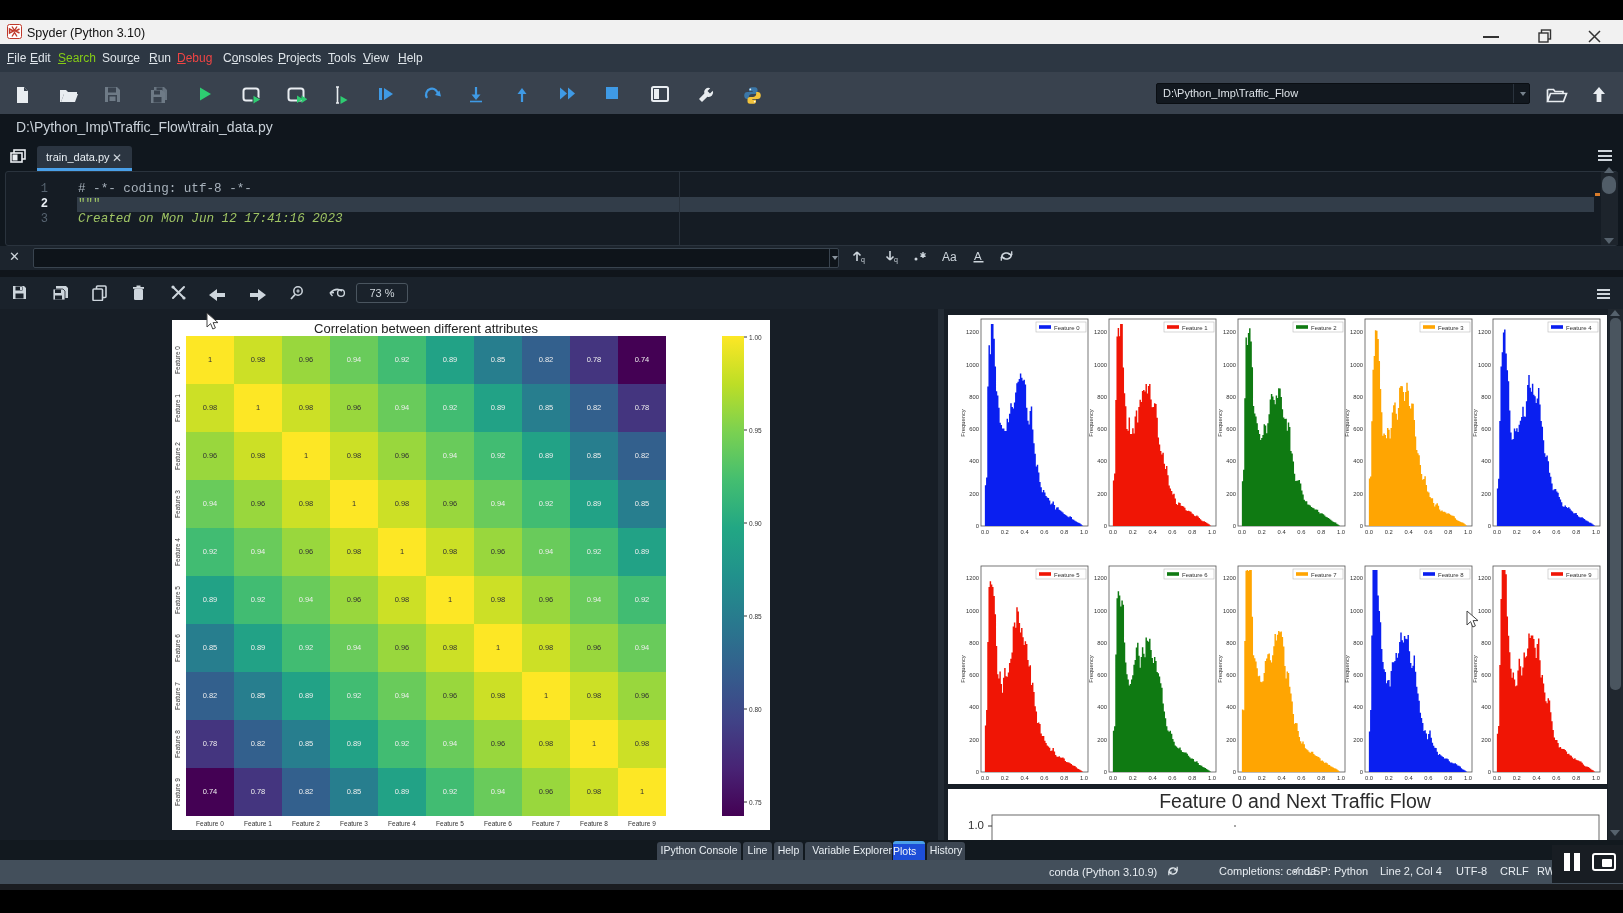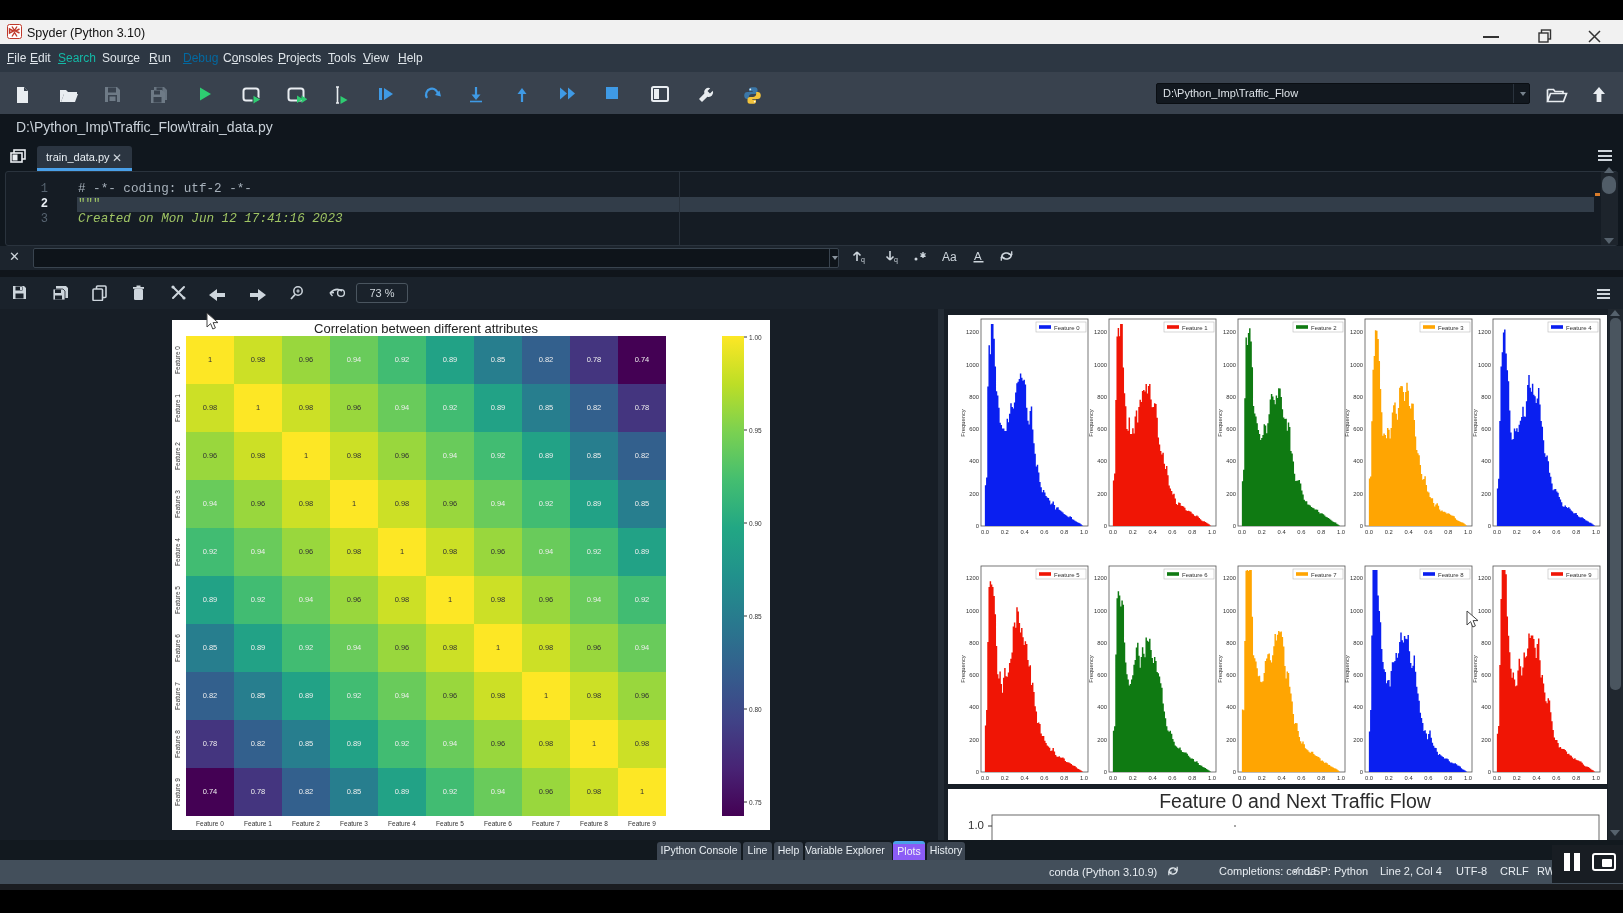--- a/index.html
+++ b/index.html
@@ -11,24 +11,24 @@
 <div class="abs" style="left:1538px;top:29px;width:14px;height:14px"><svg width="14" height="14" viewBox="0 0 14 14">
       <rect x="3.5" y="1" width="9" height="9" fill="none" stroke="#333" stroke-width="1.4"></rect>
       <rect x="1" y="4" width="9" height="9" fill="#f1f1f1" stroke="#333" stroke-width="1.4"></rect>
     </svg></div>
 <div class="abs" style="left:1587px;top:29px;width:15px;height:15px"><svg width="15" height="15" viewBox="0 0 15 15">
       <path d="M2 2l11 11M13 2L2 13" stroke="#333" stroke-width="1.5"></path>
     </svg></div>
 <div class="abs" style="left:0;top:44px;width:1623px;height:28px;background:#2d3743"></div>
 <div class="abs" style="left:7px;top:51px;font-size:12px;color:#dfe5ea"><u>F</u>ile</div>
 <div class="abs" style="left:30px;top:51px;font-size:12px;color:#dfe5ea"><u>E</u>dit</div>
-<div class="abs" style="left:58px;top:51px;font-size:12px;color:#14b8a6"><u>S</u>earch</div>
+<div class="abs" style="left:58px;top:51px;font-size:12px;color:#84cc16"><u>S</u>earch</div>
 <div class="abs" style="left:102px;top:51px;font-size:12px;color:#dfe5ea">Sour<u>c</u>e</div>
 <div class="abs" style="left:149px;top:51px;font-size:12px;color:#dfe5ea"><u>R</u>un</div>
-<div class="abs" style="left:183px;top:51px;font-size:12px;color:#0369a1"><u>D</u>ebug</div>
+<div class="abs" style="left:177px;top:51px;font-size:12px;color:#ef4444"><u>D</u>ebug</div>
 <div class="abs" style="left:223px;top:51px;font-size:12px;color:#dfe5ea">C<u>o</u>nsoles</div>
 <div class="abs" style="left:278px;top:51px;font-size:12px;color:#dfe5ea"><u>P</u>rojects</div>
 <div class="abs" style="left:328px;top:51px;font-size:12px;color:#dfe5ea"><u>T</u>ools</div>
 <div class="abs" style="left:363px;top:51px;font-size:12px;color:#dfe5ea"><u>V</u>iew</div>
 <div class="abs" style="left:398px;top:51px;font-size:12px;color:#dfe5ea"><u>H</u>elp</div>
 <div class="abs" style="left:0;top:72px;width:1623px;height:42px;background:#39424e"></div>
 <div style="position:absolute;left:13px;top:86px"><svg width="18" height="18" viewBox="0 0 18 18">
       <path d="M4 1h7l4 4v12H4z" fill="#e9edf1"></path>
       <path d="M11 1l4 4h-4z" fill="#39424e"></path>
     </svg></div>
@@ -128,21 +128,21 @@
 <div class="abs" style="left:112px;top:151px;font-size:12px;color:#cfd6dc">✕</div>
 <div class="abs" style="left:1598px;top:150px;width:14px;height:11px;border-top:2px solid #cfd6dc;border-bottom:2px solid #cfd6dc">
     <div style="margin-top:2.5px;height:2px;background:#cfd6dc"></div>
   </div>
 <div class="abs" style="left:5px;top:171px;width:1613px;height:75px;background:#151c24;border:1px solid #2a333d;border-radius:3px"></div>
 <div class="abs" style="left:77px;top:197px;width:1517px;height:15px;background:#323d49"></div>
 <div class="abs" style="left:679px;top:172px;width:1px;height:73px;background:#29323c"></div>
 <div class="abs" style="left:30px;top:182px;width:18px;font-size:12px;color:#566370;text-align:right;font-family:'Liberation Mono',monospace">1</div>
 <div class="abs" style="left:30px;top:197px;width:18px;font-size:12px;color:#e8eef3;font-weight:bold;text-align:right;font-family:'Liberation Mono',monospace">2</div>
 <div class="abs" style="left:30px;top:212px;width:18px;font-size:12px;color:#566370;text-align:right;font-family:'Liberation Mono',monospace">3</div>
-<div class="abs" style="left:78px;top:182px;font-size:12.6px;color:#a8b2bc;font-family:'Liberation Mono',monospace;white-space:pre"># -*- coding: utf-2 -*-</div>
+<div class="abs" style="left:78px;top:182px;font-size:12.6px;color:#a8b2bc;font-family:'Liberation Mono',monospace;white-space:pre"># -*- coding: utf-8 -*-</div>
 <div class="abs" style="left:78px;top:197px;font-size:12.6px;color:#9fc464;font-family:'Liberation Mono',monospace;white-space:pre">"""</div>
 <div class="abs" style="left:78px;top:212px;font-size:12.6px;color:#9fc464;font-style:italic;font-family:'Liberation Mono',monospace;white-space:pre">Created on Mon Jun 12 17:41:16 2023</div>
 <div class="abs" style="left:1601px;top:172px;width:17px;height:73px;background:#1d242c"></div>
 <div class="abs" style="left:1604px;top:167px;width:0;height:0;border-left:5px solid transparent;border-right:5px solid transparent;border-bottom:6px solid #56626d"></div>
 <div class="abs" style="left:1604px;top:238px;width:0;height:0;border-left:5px solid transparent;border-right:5px solid transparent;border-top:6px solid #56626d"></div>
 <div class="abs" style="left:1602px;top:176px;width:14px;height:18px;border-radius:7px;background:#515d68"></div>
 <div class="abs" style="left:1595px;top:193px;width:5px;height:3px;background:#d97c2a"></div>
 <div class="abs" style="left:0;top:246px;width:1623px;height:24px;background:#1c242d"></div>
 <div class="abs" style="left:9px;top:249px;font-size:13px;color:#cfd6dc">✕</div>
 <div class="abs" style="left:33px;top:248px;width:806px;height:20px;background:#0e141a;border:1px solid #39444f;border-radius:2px"></div>
@@ -675,22 +675,22 @@
     <circle cx="287" cy="37" r="1" fill="#888"></circle>
   </svg>
 <div class="abs" style="left:1608px;top:309px;width:15px;height:531px;background:#20272f"></div>
 <div class="abs" style="left:1610px;top:318px;width:11px;height:372px;border-radius:5px;background:#4a555f"></div>
 <div class="abs" style="left:1610px;top:310px;width:0;height:0;border-left:5px solid transparent;border-right:5px solid transparent;border-bottom:6px solid #56626d"></div>
 <div class="abs" style="left:1610px;top:830px;width:0;height:0;border-left:5px solid transparent;border-right:5px solid transparent;border-top:6px solid #56626d"></div>
 <div class="abs" style="left:0;top:840px;width:1623px;height:20px;background:#12191f"></div>
 <div class="abs" style="left:657px;top:842px;width:84px;height:18px;background:#3c4652;border-radius:3px 3px 0 0;color:#e8eef3;font-size:10.5px;text-align:center;line-height:17px;white-space:nowrap">IPython Console</div>
 <div class="abs" style="left:743px;top:842px;width:29px;height:18px;background:#3c4652;border-radius:3px 3px 0 0;color:#e8eef3;font-size:10.5px;text-align:center;line-height:17px;white-space:nowrap">Line</div>
 <div class="abs" style="left:774px;top:842px;width:29px;height:18px;background:#3c4652;border-radius:3px 3px 0 0;color:#e8eef3;font-size:10.5px;text-align:center;line-height:17px;white-space:nowrap">Help</div>
-<div class="abs" style="left:805px;top:842px;width:87px;height:18px;background:#3c4652;border-radius:3px 3px 0 0;color:#e8eef3;font-size:10.5px;text-align:left;line-height:17px;white-space:nowrap">Variable Explorer</div>
-<div class="abs" style="left:893px;top:841px;width:32px;height:19px;background:#8b5cf6;border-top:3px solid #4aa0e8;border-radius:3px 3px 0 0;color:#f0f4f8;font-size:10.5px;text-align:center;line-height:15px;white-space:nowrap">Plots</div>
+<div class="abs" style="left:805px;top:842px;width:87px;height:18px;background:#3c4652;border-radius:3px 3px 0 0;color:#e8eef3;font-size:10.5px;text-align:right;line-height:17px;white-space:nowrap">Variable Explorer</div>
+<div class="abs" style="left:893px;top:841px;width:32px;height:19px;background:#1d4ed8;border-top:3px solid #4aa0e8;border-radius:3px 3px 0 0;color:#f0f4f8;font-size:10.5px;line-height:15px;white-space:nowrap">Plots</div>
 <div class="abs" style="left:927px;top:842px;width:38px;height:18px;background:#3c4652;border-radius:3px 3px 0 0;color:#e8eef3;font-size:10.5px;text-align:center;line-height:17px;white-space:nowrap">History</div>
 <div class="abs" style="left:0;top:860px;width:1623px;height:24px;background:#434f5b"></div>
 <div class="abs" style="left:1049px;top:866px;font-size:11px;color:#e8edf2">conda (Python 3.10.9)</div>
 <div class="abs" style="left:1166px;top:864px"><svg width="14" height="14" viewBox="0 0 14 14">
       <path d="M3 8a4.2 4.2 0 0 1 8-1.7M11 6a4.2 4.2 0 0 1-8 1.7" stroke="#dfe5ea" stroke-width="1.4" fill="none"></path>
       <path d="M11.2 2.8v3h-3M2.8 11.2v-3h3" stroke="#dfe5ea" stroke-width="1.2" fill="none"></path>
     </svg></div>
 <div class="abs" style="left:1219px;top:865px;font-size:11px;color:#e8edf2">Completions: conda</div>
 <div class="abs" style="left:1292px;top:864px;font-size:11px;color:#e8edf2">✓</div>
 <div class="abs" style="left:1307px;top:865px;font-size:11px;color:#e8edf2">LSP: Python</div>

